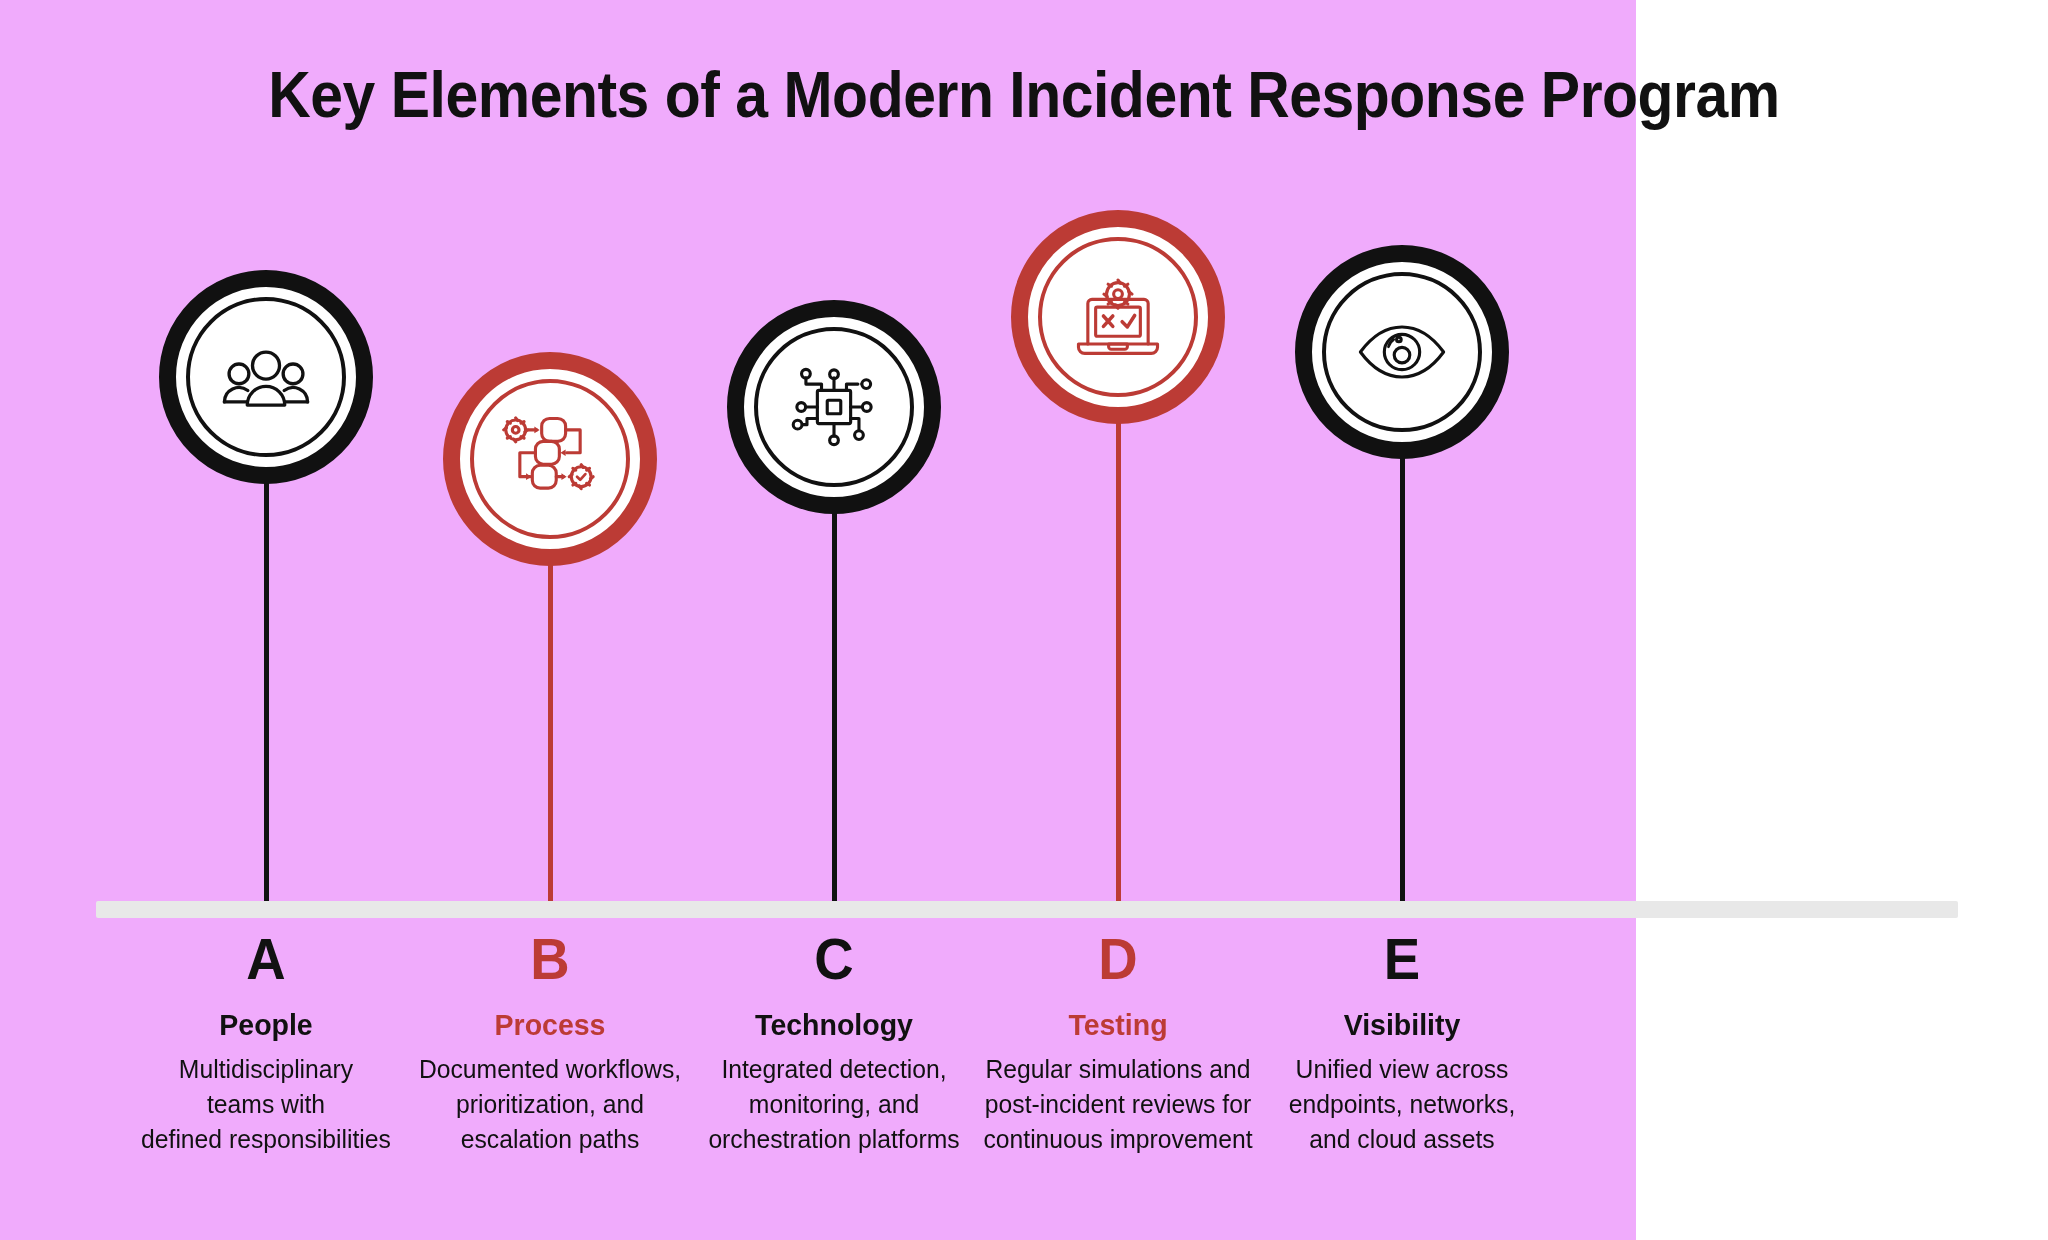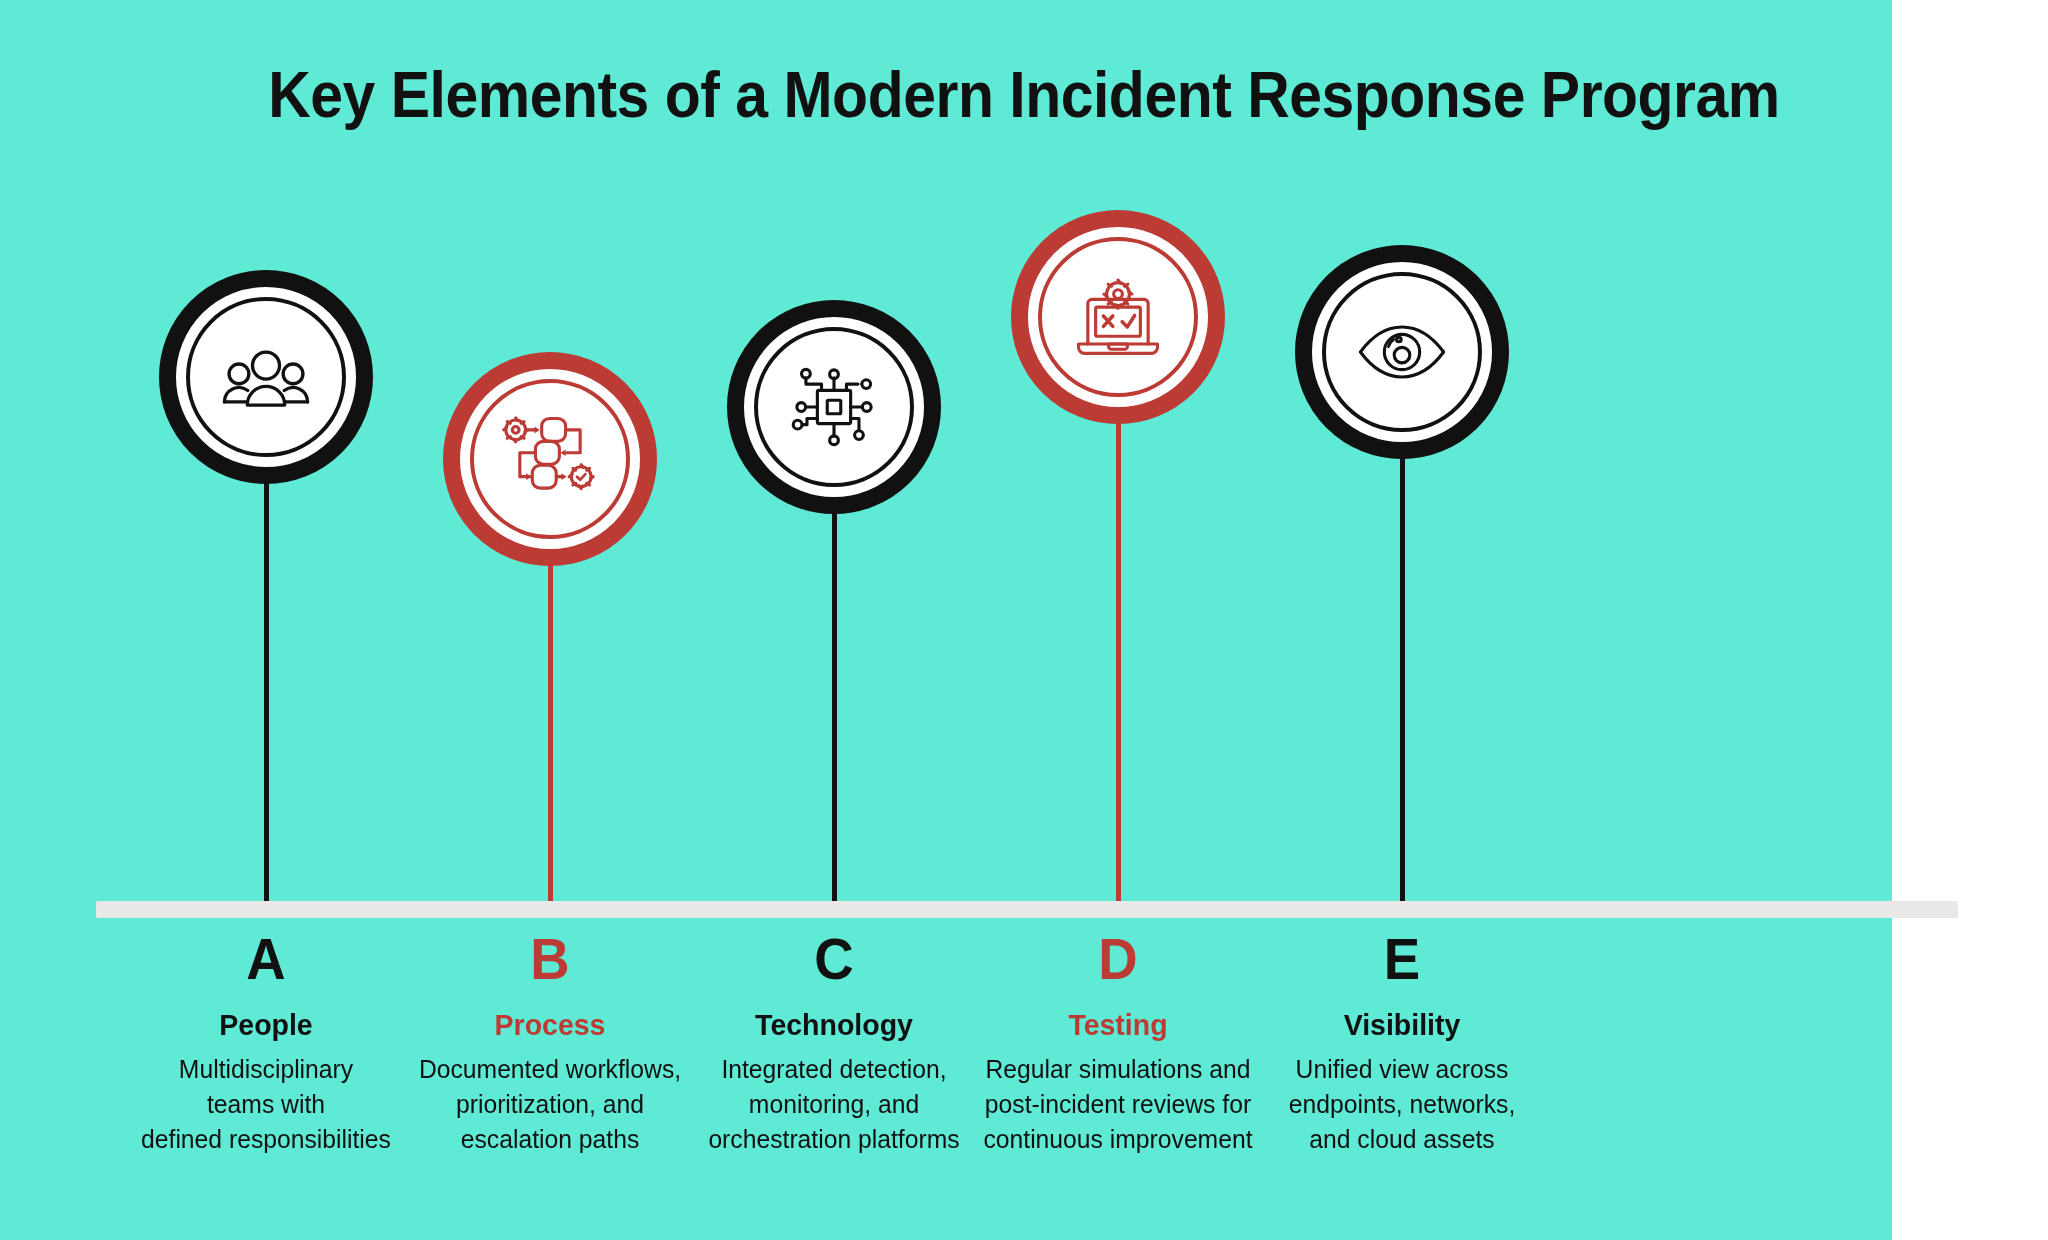--- a/index.html
+++ b/index.html
@@ -10,23 +10,23 @@
   }
   body {
     width: 2048px;
     height: 1240px;
     font-family: "Liberation Sans", sans-serif;
     overflow: hidden;
     position: relative;
   }
   .canvas {
     position: relative;
-    width: 1892px;
+    width: 1636px;
     height: 1240px;
-    background: #5eead4;
+    background: #f0abfc;
   }
 
   
   .title {
     position: absolute;
     top: 58px;
     left: 0;
     width: 2048px;
     text-align: center;
     font-family: "Liberation Sans", sans-serif;

